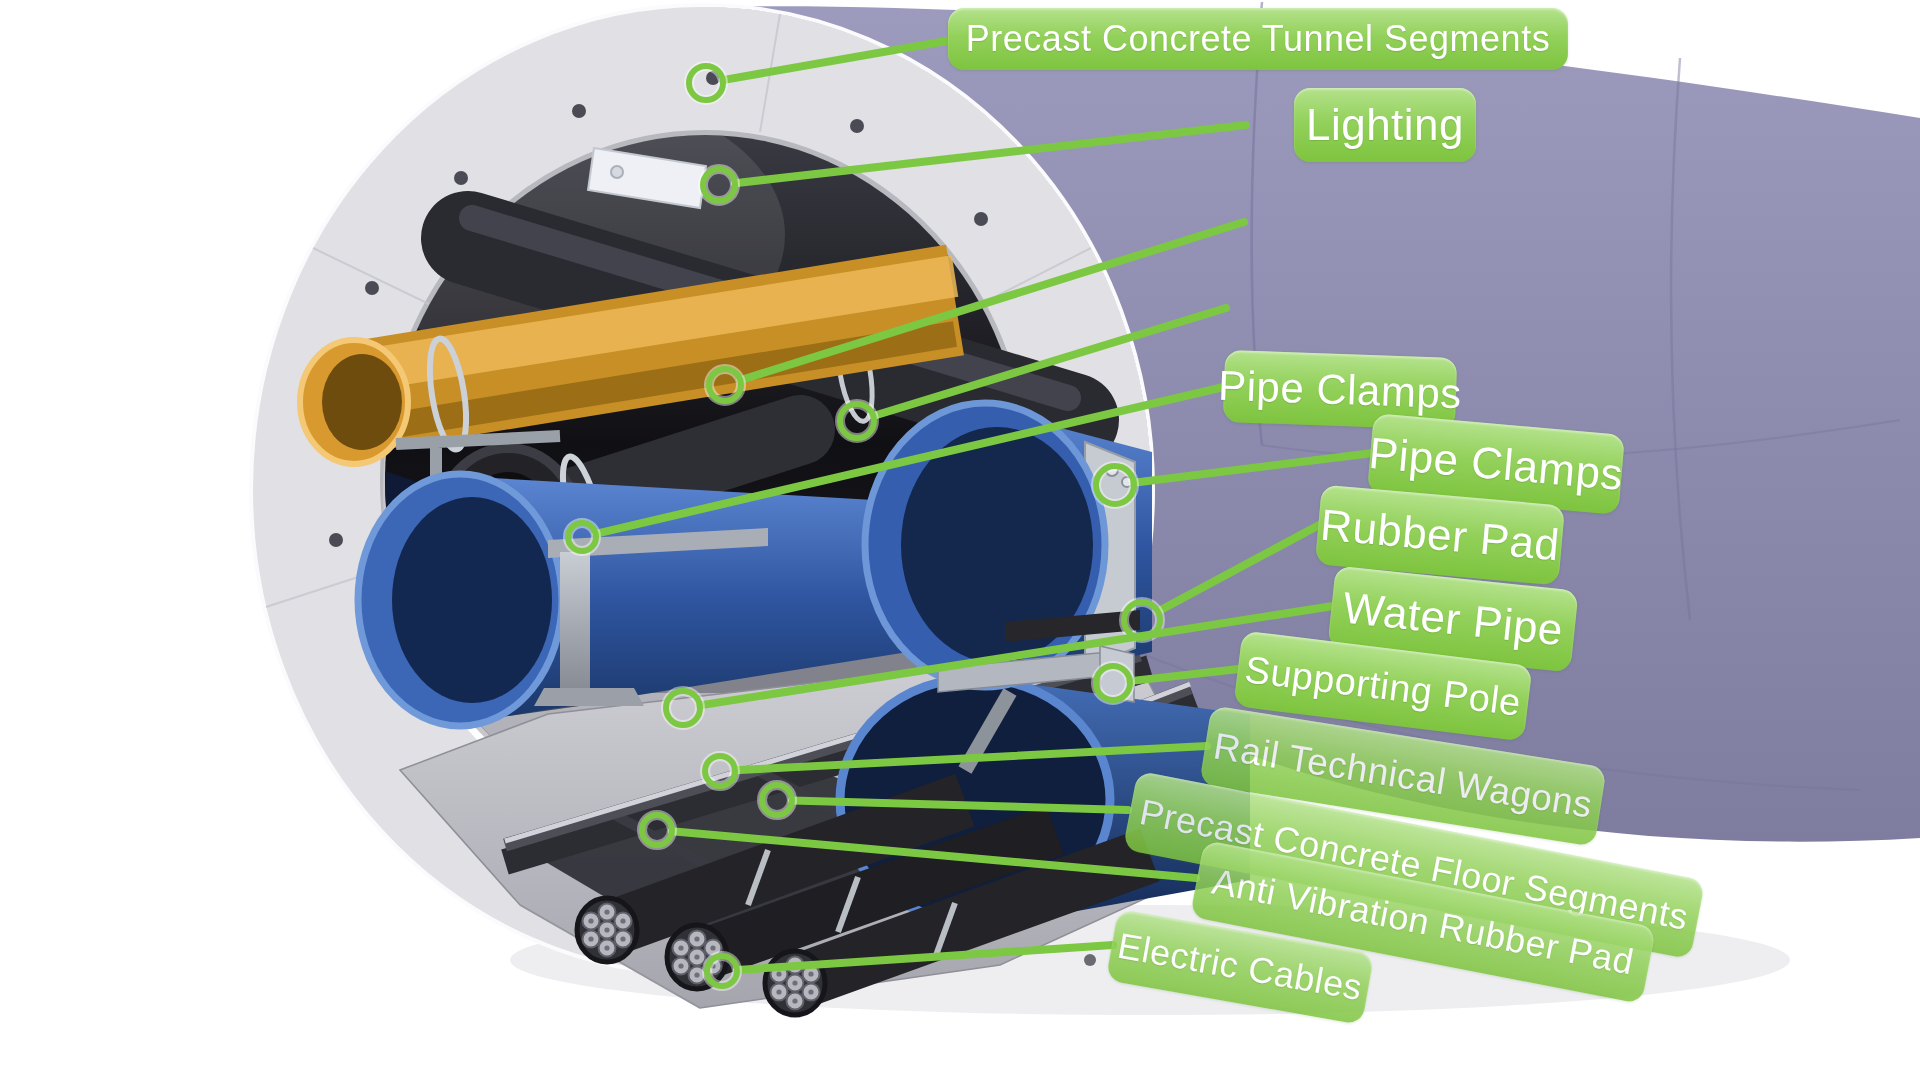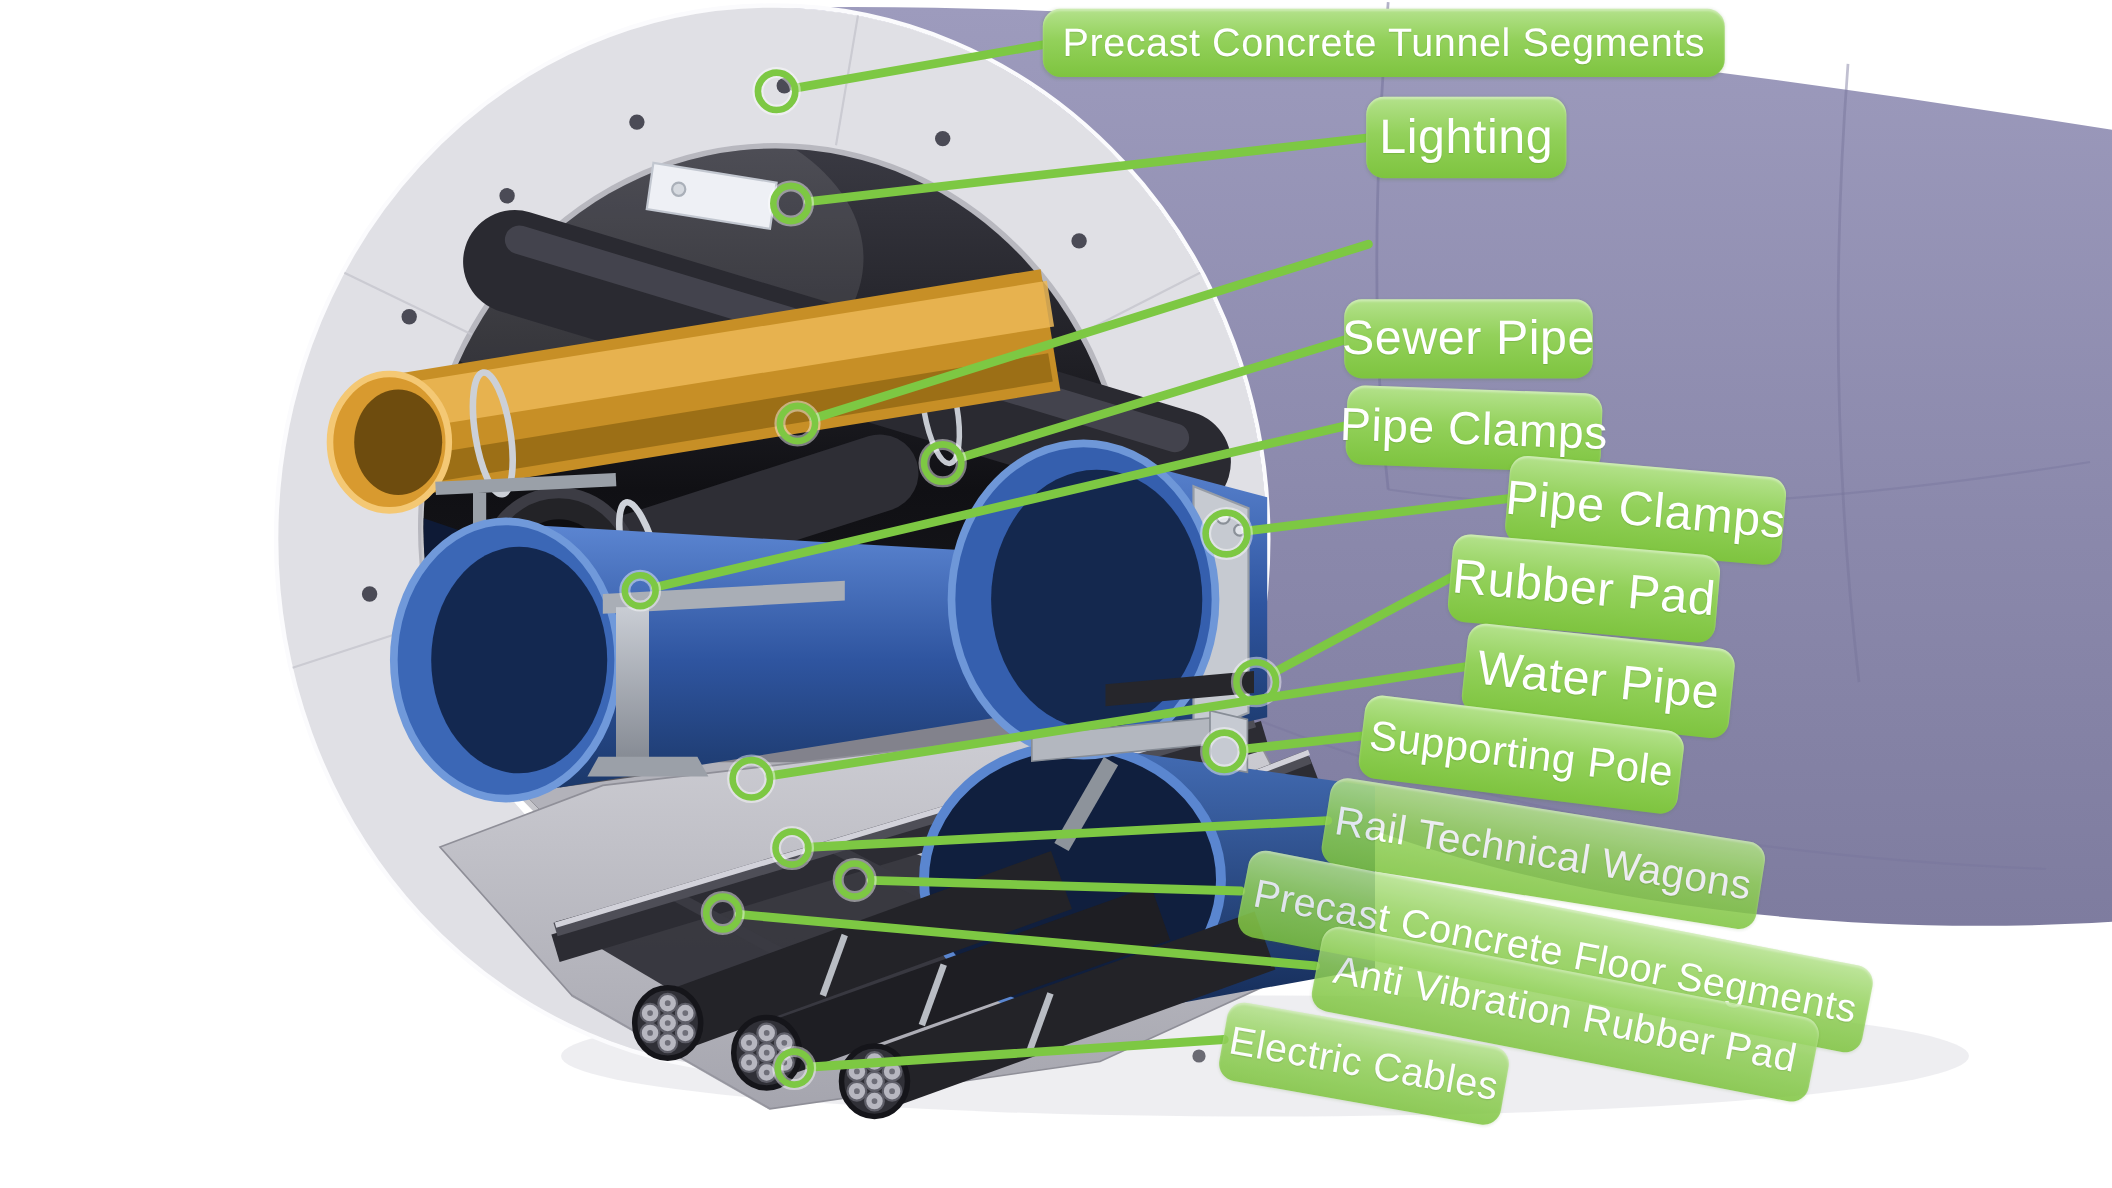--- a/index.html
+++ b/index.html
@@ -262,22 +262,21 @@
       <line x1="671.9408721081754" y1="831.3305414864424" x2="1196" y2="878" stroke="#7dc843" stroke-width="8" stroke-linecap="round"></line>
       <circle cx="657" cy="830" r="15" fill="none" stroke="#ffffff" stroke-width="10" opacity="0.45"></circle>
       <circle cx="657" cy="830" r="15" fill="none" stroke="#7dc843" stroke-width="6"></circle>
       <line x1="736.9669465267075" y1="970.0047554739274" x2="1113" y2="945" stroke="#7dc843" stroke-width="8" stroke-linecap="round"></line>
       <circle cx="722" cy="971" r="15" fill="none" stroke="#ffffff" stroke-width="10" opacity="0.45"></circle>
       <circle cx="722" cy="971" r="15" fill="none" stroke="#7dc843" stroke-width="6"></circle>
     </svg>
 
   <div id="labels-layer">
     <div class="callout" style="left: 948px; top: 8px; width: 620px; height: 62px; font-size: 36px; transform: rotate(0deg);">Precast Concrete Tunnel Segments</div>
-    <div class="callout" style="left: 1242px; top: 88px; width: 182px; height: 74px; font-size: 44px; transform: rotate(0deg);">Lighting</div>
-    <div class="callout" style="left: 1222px; top: 272px; width: 226px; height: 72px; font-size: 44px; transform: rotate(0deg);">Sewer Pipe</div>
+    <div class="callout" style="left: 1294px; top: 88px; width: 182px; height: 74px; font-size: 44px; transform: rotate(0deg);">Lighting</div>
     <div class="callout" style="left: 1224px; top: 354px; width: 232px; height: 72px; font-size: 42px; transform: rotate(2deg);">Pipe Clamps</div>
     <div class="callout" style="left: 1370px; top: 424px; width: 252px; height: 80px; font-size: 44px; transform: rotate(5deg);">Pipe Clamps</div>
     <div class="callout" style="left: 1318px; top: 495px; width: 244px; height: 80px; font-size: 44px; transform: rotate(5deg);">Rubber Pad</div>
     <div class="callout" style="left: 1331px; top: 578px; width: 244px; height: 82px; font-size: 44px; transform: rotate(6deg);">Water Pipe</div>
     <div class="callout" style="left: 1237px; top: 648px; width: 292px; height: 76px; font-size: 38px; transform: rotate(7deg);">Supporting Pole</div>
     <div class="callout translucent" style="left: 1203px; top: 736px; width: 400px; height: 80px; font-size: 37px; transform: rotate(9deg);">Rail Technical Wagons</div>
     <div class="callout translucent" style="left: 1125px; top: 825px; width: 578px; height: 80px; font-size: 36px; transform: rotate(11deg);">Precast Concrete Floor Segments</div>
     <div class="callout translucent" style="left: 1193px; top: 883px; width: 460px; height: 78px; font-size: 36px; transform: rotate(11deg);">Anti Vibration Rubber Pad</div>
     <div class="callout translucent" style="left: 1110px; top: 931px; width: 260px; height: 72px; font-size: 36px; transform: rotate(10deg);">Electric Cables</div>
   </div>

